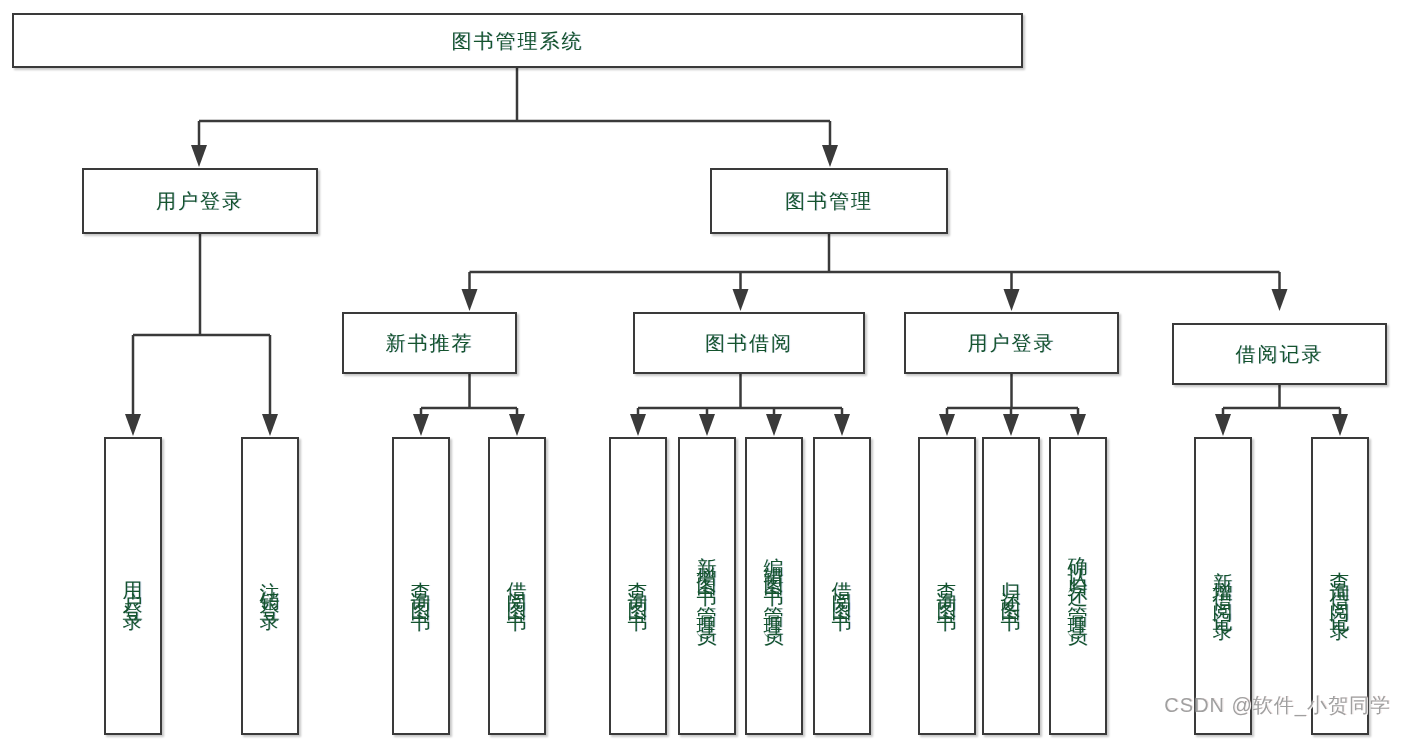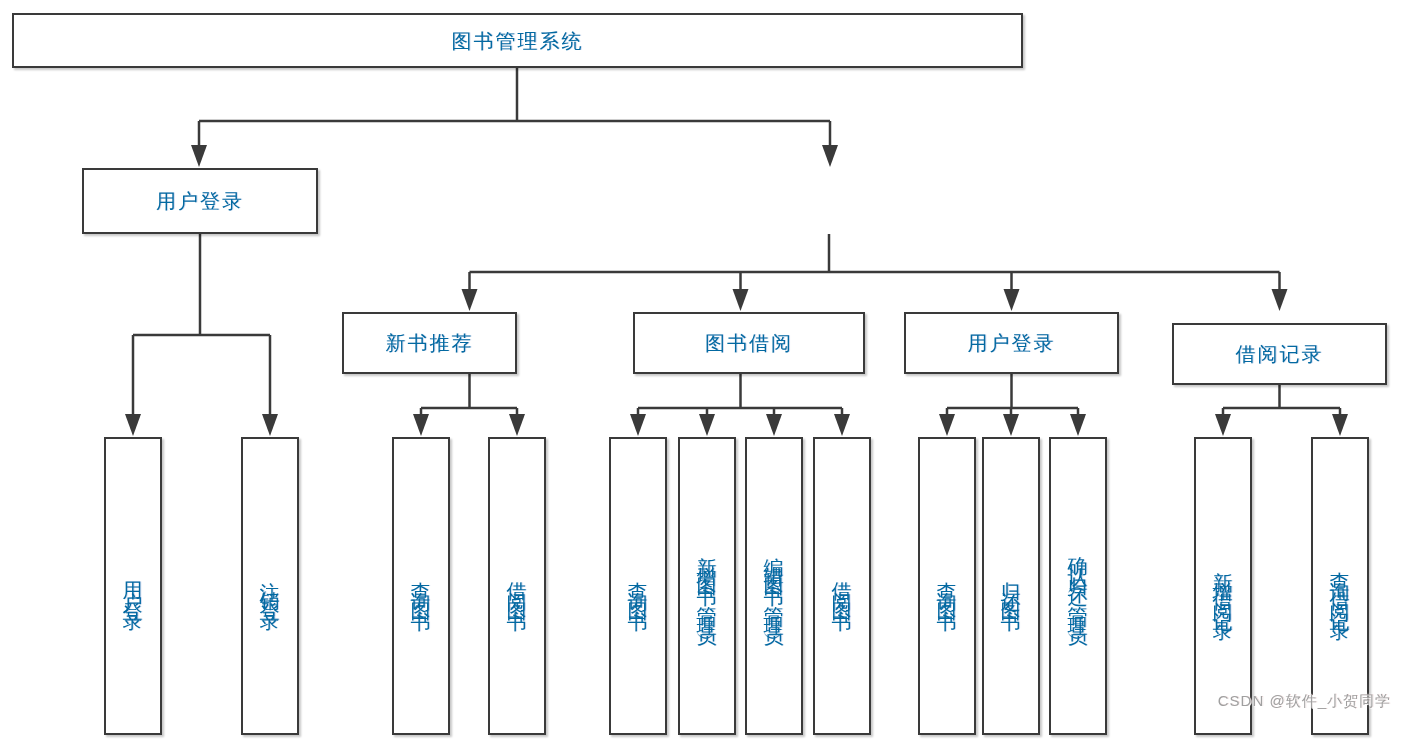--- a/index.html
+++ b/index.html
@@ -11,38 +11,38 @@
     overflow:hidden;
   }
   .connectors{position:absolute;left:0;top:0;width:1405px;height:747px;}
   .node{
     position:absolute;
     box-sizing:border-box;
     background:#ffffff;
     border:2px solid #3a3a3a;
     box-shadow:2px 2px 2px rgba(0,0,0,0.22);
     display:flex;align-items:center;justify-content:center;
-    color:#0369a1;
+    color:#14532d;
     font-size:20px;
     line-height:1;
   }
   .node.h span{
     white-space:nowrap;
     letter-spacing:2px;
     text-shadow:1px 0 0 rgba(90,120,200,0.25);
   }
   .node.v span{
     writing-mode:vertical-rl;
     letter-spacing:10px;
     text-shadow:1px 0 0 rgba(90,120,200,0.25);
   }
   .watermark{
     position:absolute;
     top:692px;right:14px;
-    font-size:15px;
+    font-size:20px;
     letter-spacing:1px;
     color:#a0a0a0;
     text-shadow:0 0 2px #ffffff, 1px 1px 0 rgba(255,255,255,0.85), 1px 0 0 rgba(200,120,120,0.35);
     white-space:nowrap;
   }
 </style>
 </head>
 <body>
 
 <div class="canvas">
@@ -102,20 +102,23 @@
       <polygon points="1332,414 1348,414 1340,436" fill="#3a3a3a"></polygon>
     </svg>
 
   <div class="node h" style="left:12px;top:13px;width:1011px;height:55px">
     <span>图书管理系统</span>
   </div>
 
   <div class="node h" style="left:82px;top:168px;width:236px;height:66px">
     <span>用户登录</span>
   </div>
+  <div class="node h" style="left:710px;top:168px;width:238px;height:66px">
+    <span>图书管理</span>
+  </div>
 
   <div class="node h" style="left:342px;top:312px;width:175px;height:62px">
     <span>新书推荐</span>
   </div>
   <div class="node h" style="left:633px;top:312px;width:232px;height:62px">
     <span>图书借阅</span>
   </div>
   <div class="node h" style="left:904px;top:312px;width:215px;height:62px">
     <span>用户登录</span>
   </div>

